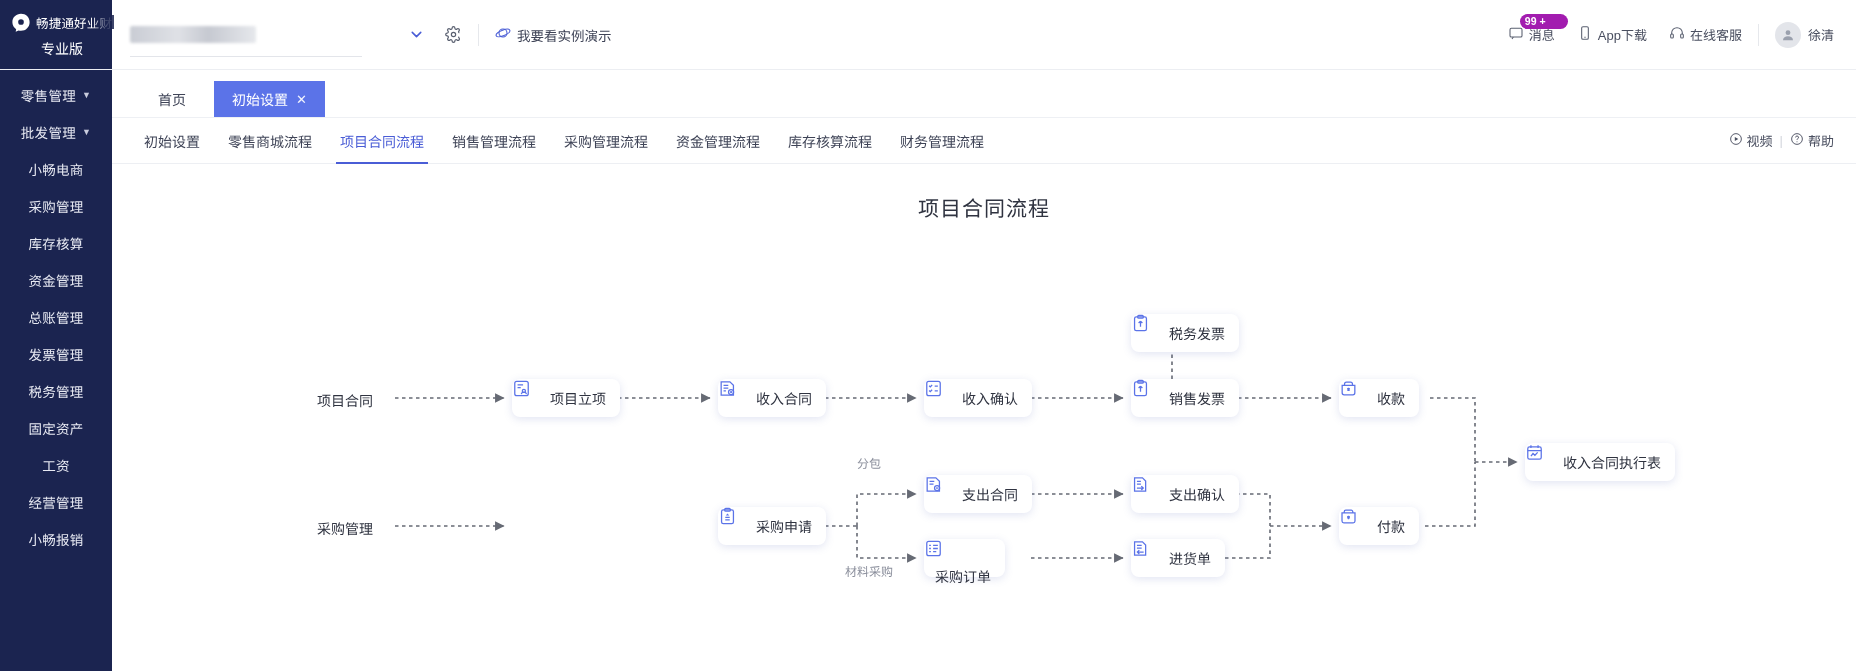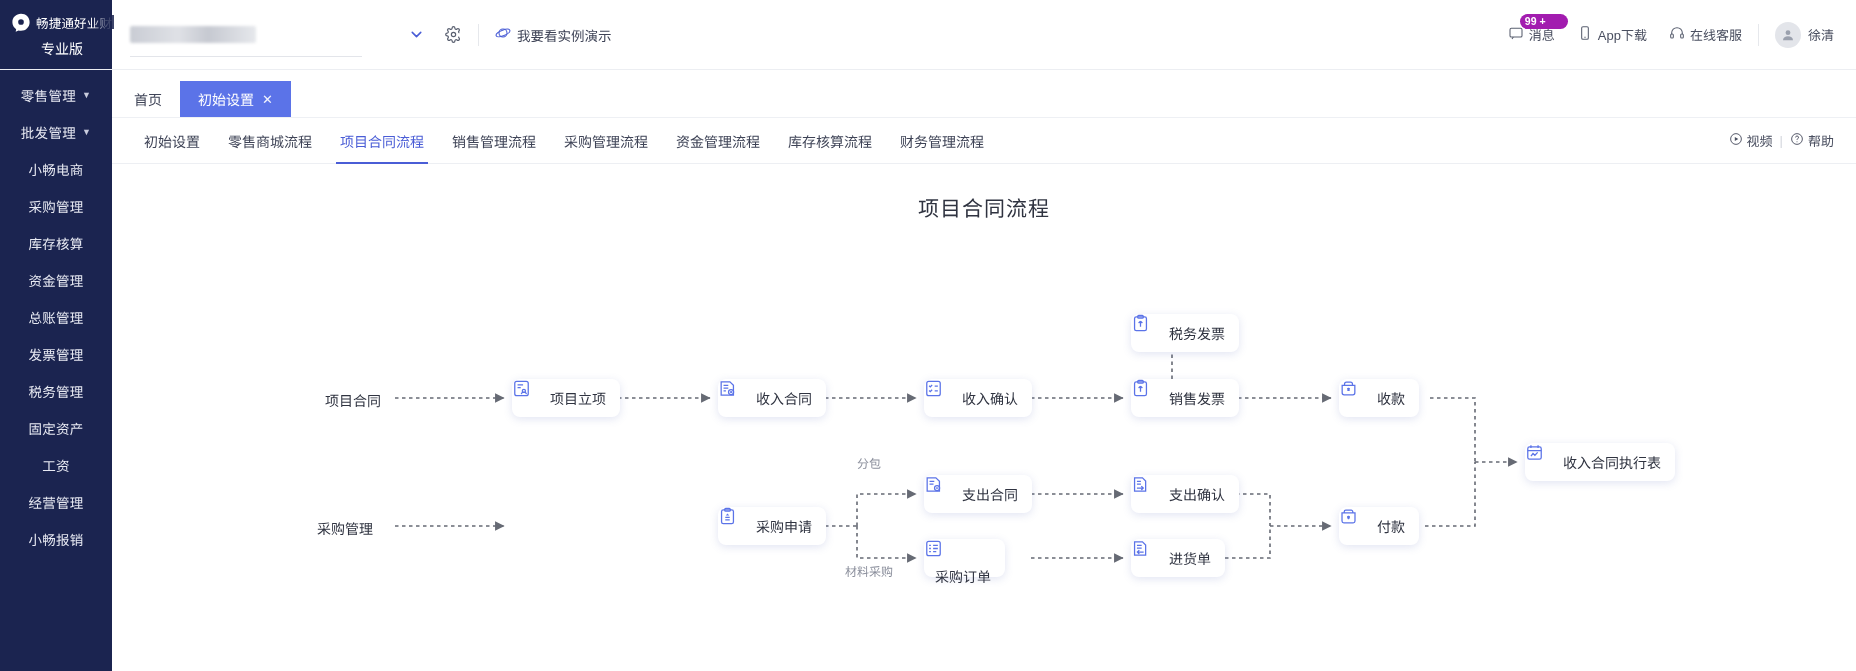--- a/index.html
+++ b/index.html
@@ -68,21 +68,21 @@
   }
   .side-item {
     height: 37px; display: flex; align-items: center; justify-content: center;
     color: #e7e9f2; font-size: 13.5px; cursor: pointer; gap: 6px; letter-spacing: .3px;
   }
   .caret { font-size: 9px; color: #c9ccdd; }
 
   
   .content { flex: 1; display: flex; flex-direction: column; background: #f2f3f7; min-width: 0; }
 
-  .tabstrip { height: 47px; min-height: 47px; display: flex; align-items: flex-end; padding-left: 4px; background: #ffffff; }
+  .tabstrip { height: 47px; min-height: 47px; display: flex; align-items: flex-end; padding-left: 28px; background: #ffffff; gap: 10px; }
   .tab {
     height: 36px; display: flex; align-items: center; padding: 0 18px; font-size: 14px;
     color: #3f4457; cursor: pointer; gap: 8px;
   }
   .tab.active { background: #5b73e8; color: #ffffff; }
   .tab .x { font-size: 13px; opacity: .92; }
 
   .panel { flex: 1; margin: 0; background: #ffffff; display: flex; flex-direction: column; min-height: 0;
            border-top: 1px solid #eef0f4; }
   .subtabs { height: 46px; min-height: 46px; display: flex; align-items: center; padding: 0 22px 0 18px;
@@ -357,21 +357,21 @@
                 <path d="M1106,394 H1158 V362" marker-end="none"></path>
                 <path d="M1158,362 H1219"></path>
 
                 <path d="M1318,234 H1363 V298" marker-end="none"></path>
 
                 <path d="M1313,362 H1363 V298" marker-end="none"></path>
                 <path d="M1363,298 H1405"></path>
               </g>
             </svg>
 
-            <div class="rowlabel" style="left:213px; top:226px;">项目合同</div>
+            <div class="rowlabel" style="left:205px; top:226px;">项目合同</div>
             <div class="rowlabel" style="left:205px; top:354px;">采购管理</div>
 
             <div class="edgelabel" style="left:745px; top:290px;">分包</div>
             <div class="edgelabel" style="left:733px; top:398px;">材料采购</div>
 
             <div class="node" style="left:400px; top:215px;">
               <span class="ic">
                 <svg viewBox="0 0 24 24" width="19" height="19" fill="none" stroke="currentColor" stroke-width="1.6">
                     <rect x="3.5" y="3" width="17" height="18" rx="2.5"></rect>
                     <path d="M7 7.5h7M7 11h4"></path>

